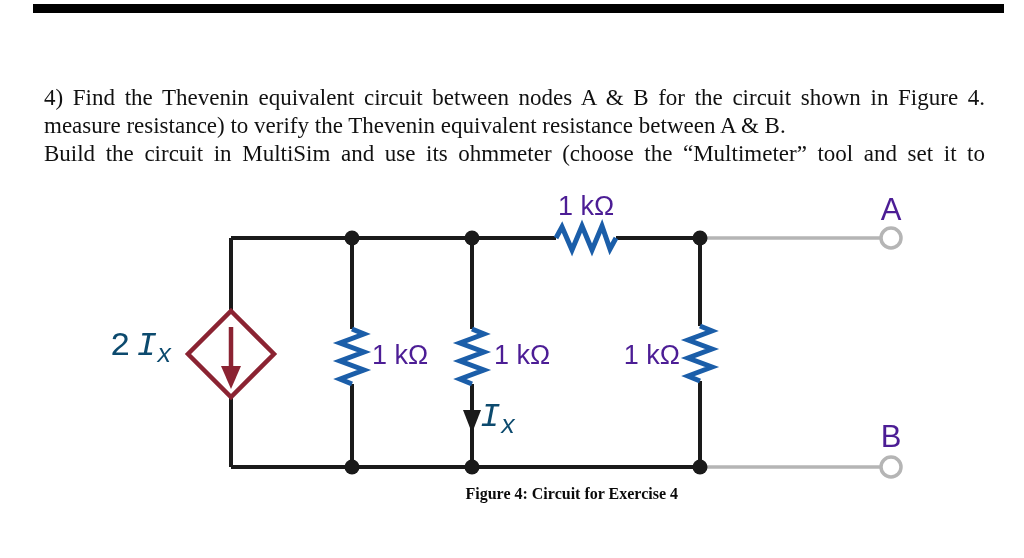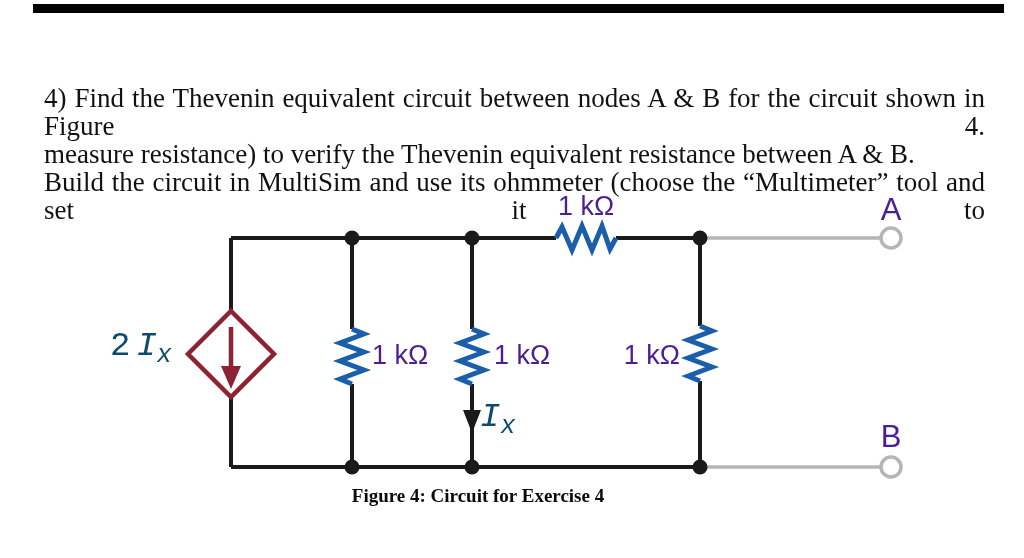--- a/index.html
+++ b/index.html
@@ -18,21 +18,21 @@
     top: 4px;
     width: 971px;
     height: 9px;
     background: #000000;
   }
   .question {
     position: absolute;
     left: 44px;
     top: 84px;
     width: 941px;
-    font-size: 27px;
+    font-size: 23px;
     line-height: 28px;
     color: #111111;
     font-family: "Liberation Serif", serif;
   }
   .qline { white-space: normal; }
   .qline.justify { text-align: justify; text-align-last: justify; }
   .circuit-svg {
     position: absolute;
     left: 0;
     top: 0;
@@ -60,23 +60,23 @@
     font-style: italic;
     font-size: 25px;
     line-height: 0;
     vertical-align: -7px;
   }
   .caption {
     position: absolute;
     left: 278px;
     top: 485px;
     width: 400px;
-    text-align: center;
+    text-align: right;
     font-weight: bold;
-    font-size: 19px;
+    font-size: 16px;
     color: #0a0a0a;
     font-family: "Liberation Serif", serif;
   }
   .ralign { text-align: right; }
 </style>
 </head>
 <body>
 
 <div class="page">
 

